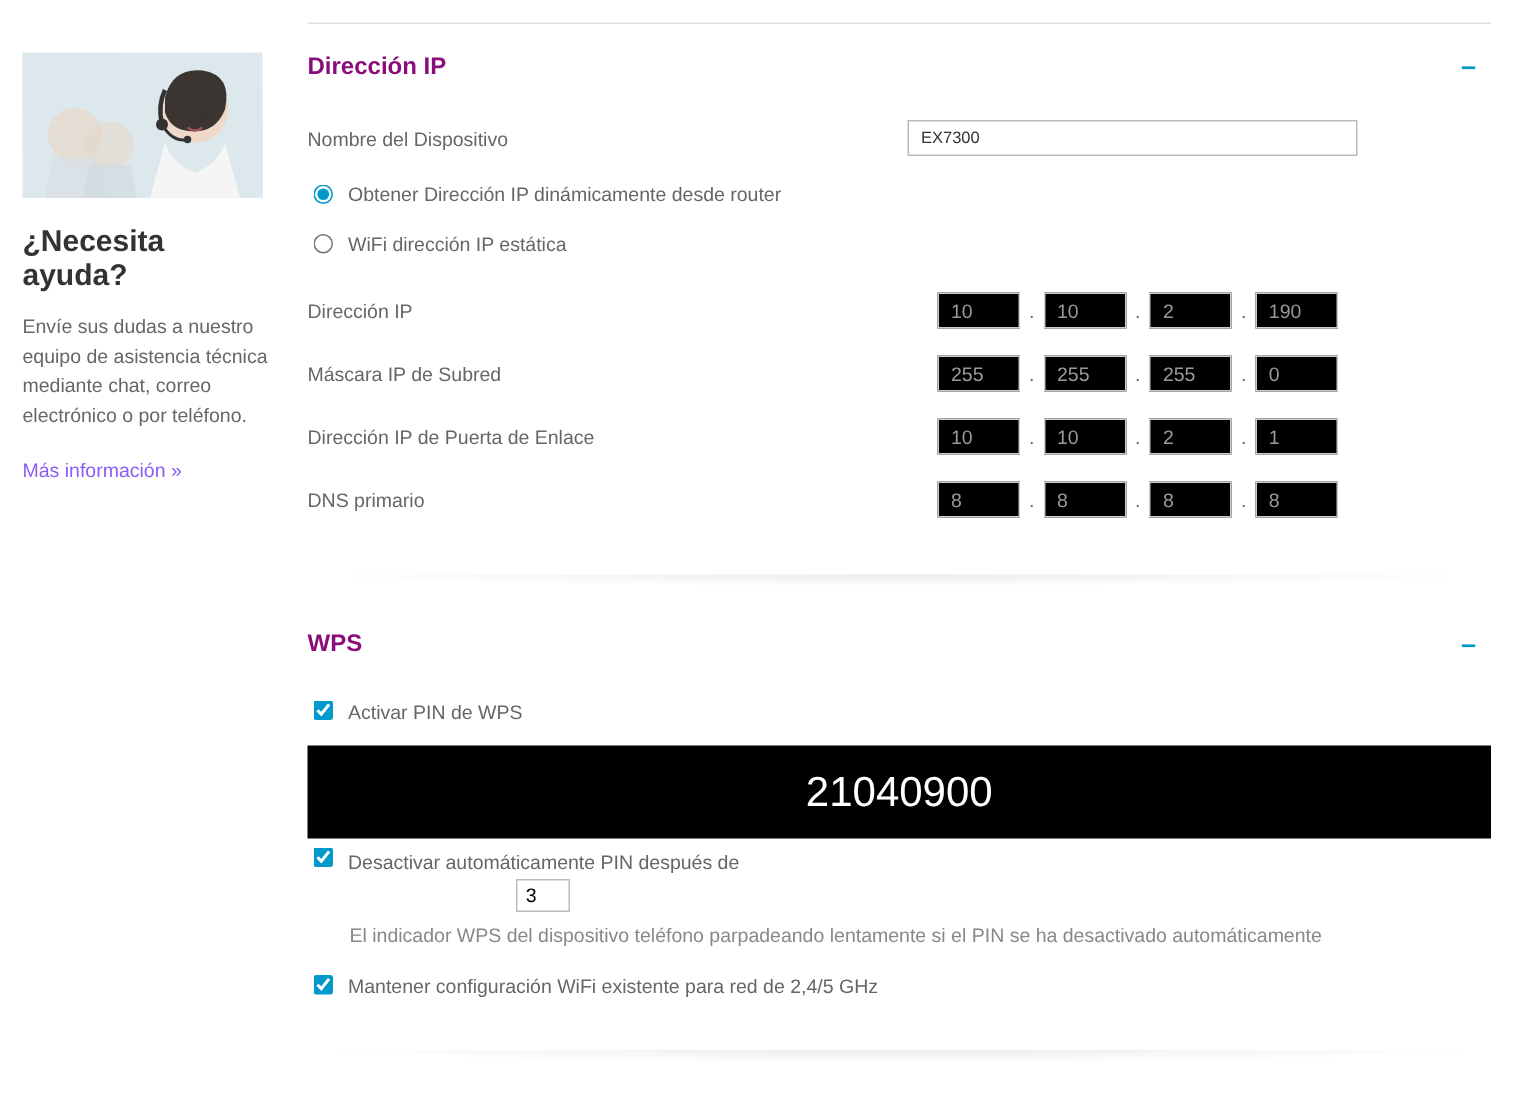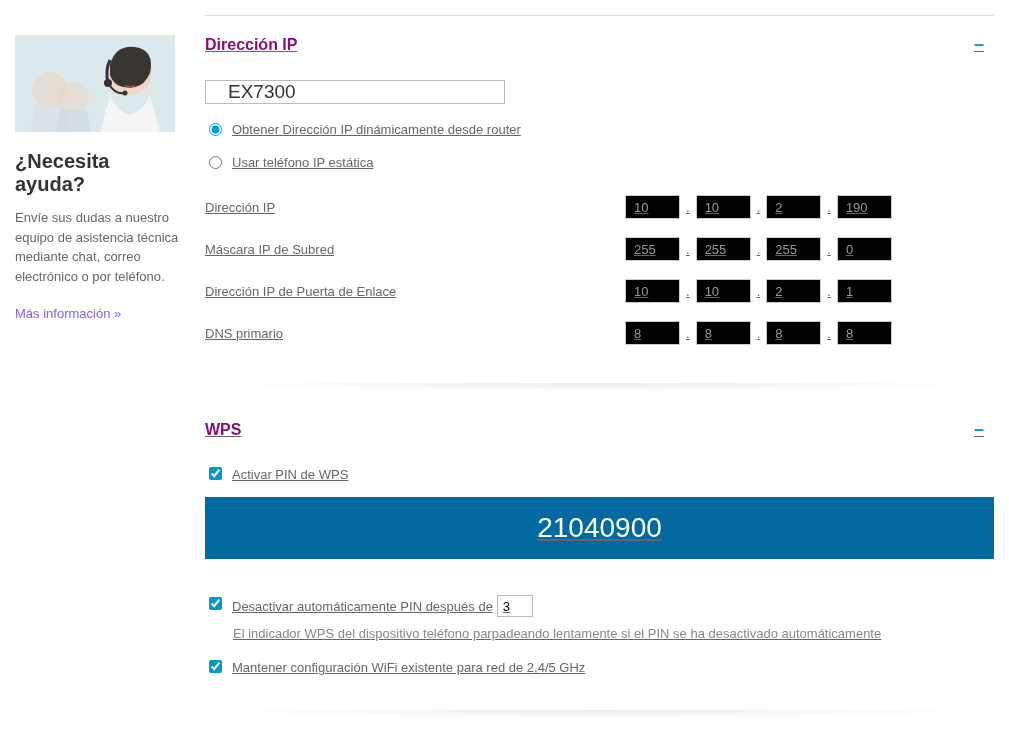--- a/index.html
+++ b/index.html
@@ -47,21 +47,20 @@
     font-size: 13px;
   }
   .main {
     flex: 1;
   }
   .section {
     border-top: 1px solid #e0e0e0;
     padding: 18px 0 10px 0;
     margin-bottom: 10px;
     position: relative;
-    text-decoration: underline;
   }
   .section-header {
     display: flex;
     justify-content: space-between;
     align-items: center;
     margin-bottom: 25px;
   }
   .section-title {
     color: #8a0e7a;
     font-size: 16px;
@@ -84,22 +83,22 @@
     color: #666;
     font-size: 13px;
   }
   .row-input-device {
     flex: 1;
   }
   .text-input {
     width: 300px;
     height: 24px;
     border: 1px solid #bbb;
-    padding: 2px 22px;
-    font-size: 19px;
+    padding: 2px 8px;
+    font-size: 11px;
     color: #333;
   }
   .radio-row {
     display: flex;
     align-items: center;
     margin-bottom: 18px;
   }
   .radio-input {
     margin: 0 10px 0 4px;
     accent-color: #0099cc;
@@ -143,26 +142,26 @@
   .checkbox-input {
     margin: 2px 10px 0 4px;
     accent-color: #0099cc;
   }
   .checkbox-label {
     color: #666;
     font-size: 13px;
     line-height: 1.5;
   }
   .pin-banner {
-    background: #0369a1;
+    background: #000000;
     color: #fff;
     font-size: 28px;
     text-align: center;
     padding: 15px 0;
-    margin: 10px 0 36px 0;
+    margin: 10px 0 4px 0;
     font-weight: normal;
   }
   .inline-small-input {
     width: 36px;
     height: 22px;
     border: 1px solid #bbb;
     text-align: left;
     padding: 1px 5px;
     font-size: 13px;
     margin: 0 4px;
@@ -171,20 +170,21 @@
     color: #888;
     font-size: 13px;
     margin: -6px 0 15px 28px;
     line-height: 1.5;
   }
   .flex-text {
     display: flex;
     flex-wrap: wrap;
     align-items: center;
     line-height: 1.8;
+    flex-direction: column;
   }
 </style>
 </head>
 <body>
 
 <div class="container">
   <div class="sidebar">
     <div class="help-image">
       <svg width="160" height="97" viewBox="0 0 160 97">
         <rect width="160" height="97" fill="#dce8ec"></rect>
@@ -211,32 +211,33 @@
 
   <div class="main">
 
     <div class="section">
       <div class="section-header">
         <span class="section-title">Dirección IP</span>
         <span class="collapse-icon">–</span>
       </div>
 
       <div class="row">
+        <div class="row-label">Nombre del Dispositivo</div>
         <div class="row-input-device">
           <input type="text" class="text-input" value="EX7300" style="">
         </div>
       </div>
 
       <div class="radio-row">
         <input type="radio" name="ipmode" class="radio-input" checked="" style="">
         <span class="radio-label">Obtener Dirección IP dinámicamente desde router</span>
       </div>
       <div class="radio-row" style="margin-bottom:25px;">
         <input type="radio" name="ipmode" class="radio-input" style="">
-        <span class="radio-label">Usar teléfono IP estática</span>
+        <span class="radio-label">WiFi dirección IP estática</span>
       </div>
 
       <div class="row row-ip">
         <div class="row-label">Dirección IP</div>
         <div class="ip-group">
           <input class="octet" disabled="" value="10" style="">
             <span class="dot">.</span>
           <input class="octet" disabled="" value="10" style="">
             <span class="dot">.</span>
           <input class="octet" disabled="" value="2" style="">

